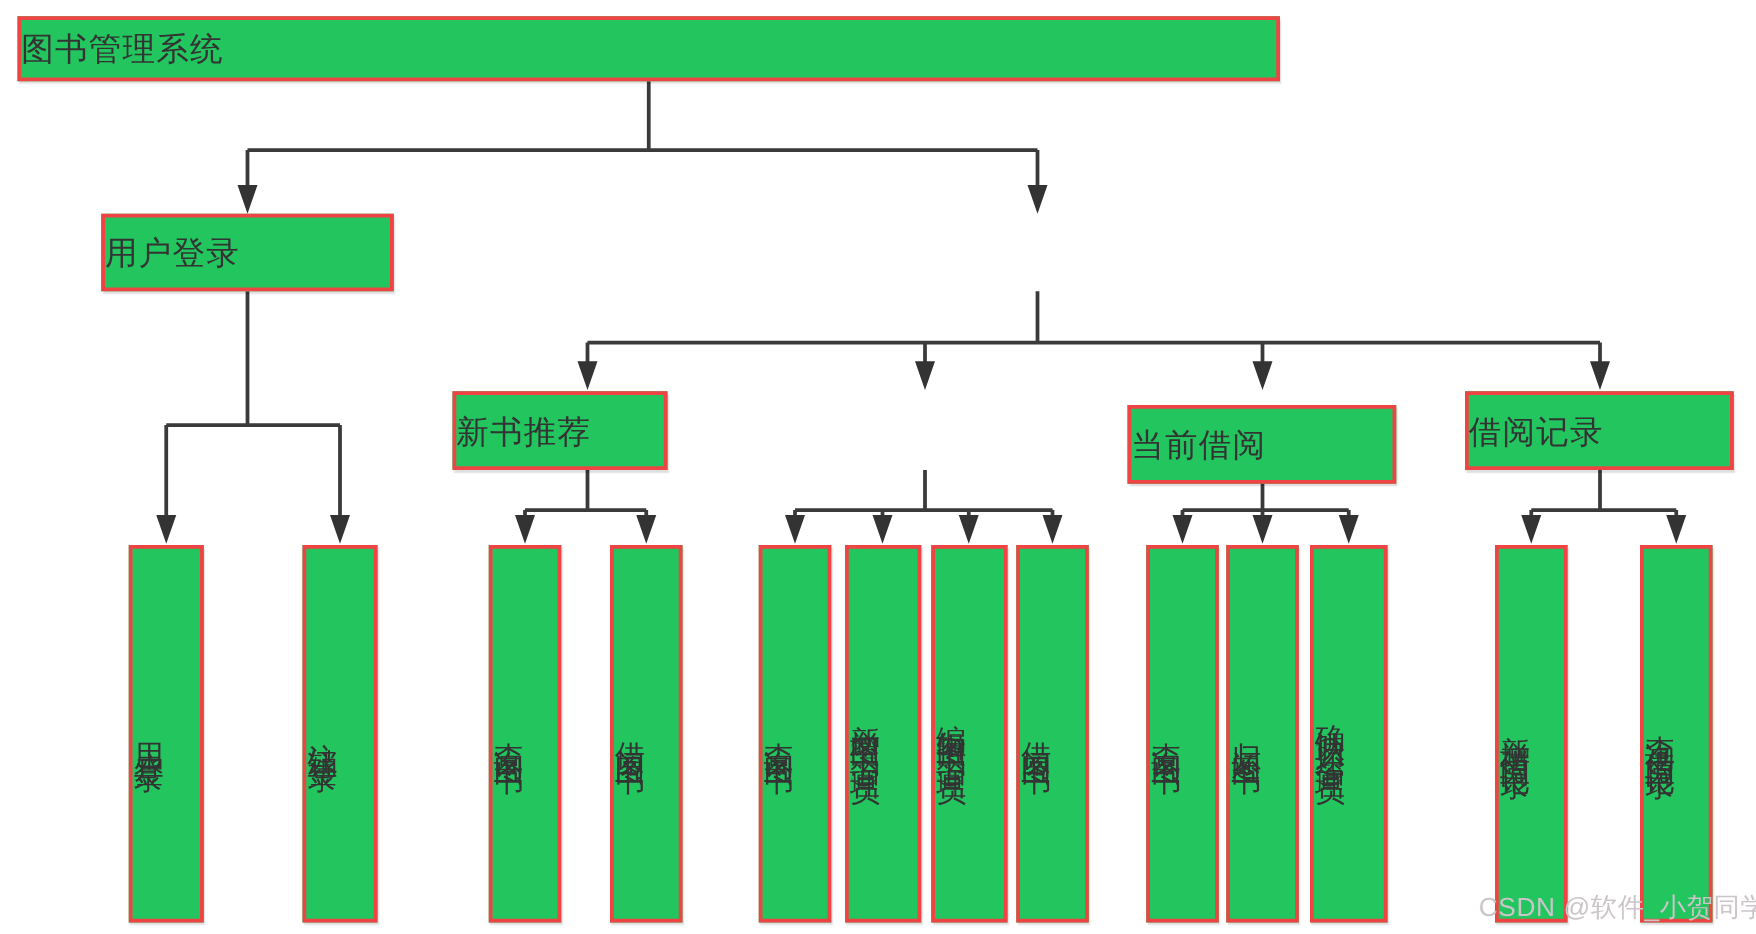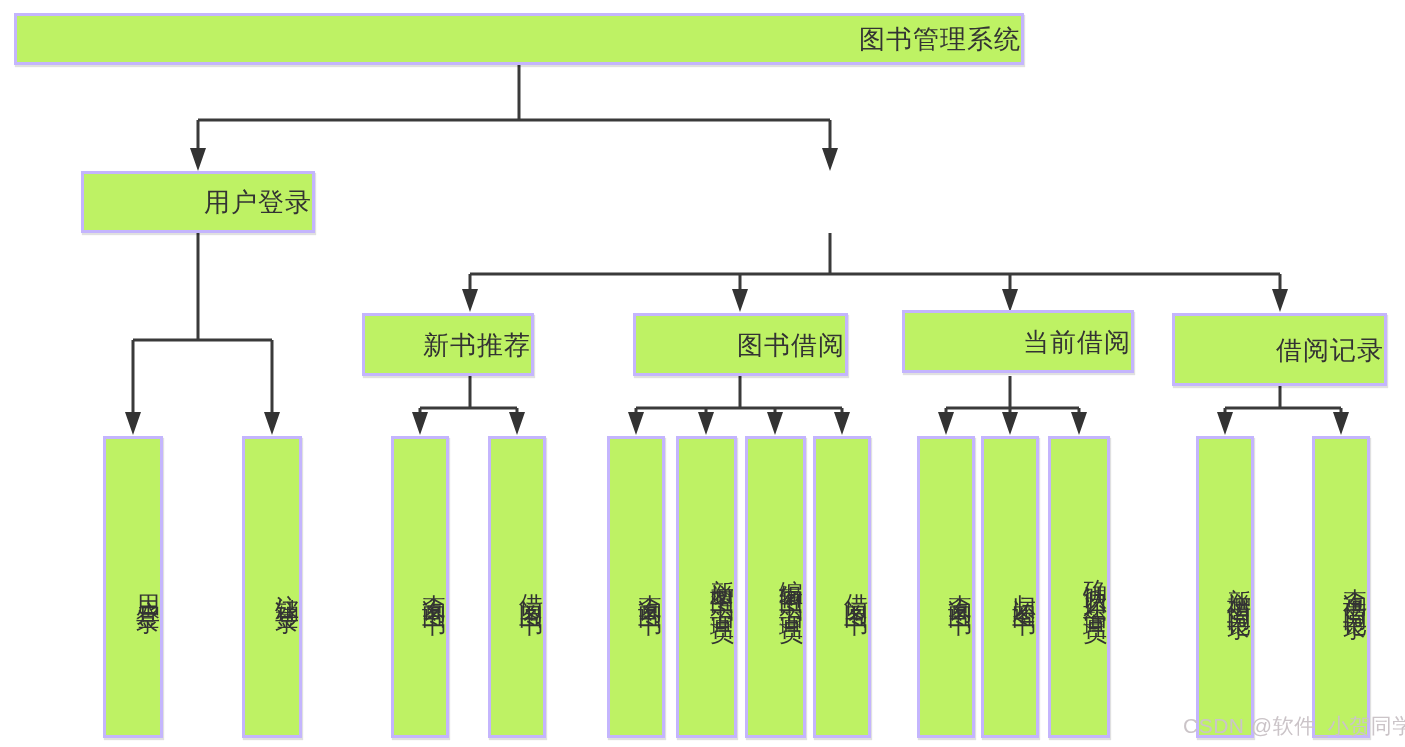--- a/index.html
+++ b/index.html
@@ -2,22 +2,22 @@
 <html><head>
 <meta charset="utf-8">
 <style>
   html,body { margin:0; padding:0; background:#ffffff; }
   .stage {
     position:relative; width:1405px; height:747px; background:#ffffff;
     font-family:"Liberation Sans", sans-serif; overflow:hidden;
   }
   .wires { position:absolute; left:0; top:0; width:1405px; height:747px; }
   .box {
-    position:absolute; background:#bef264; border:3px solid #c4b5fd;
-    box-sizing:border-box; display:flex; align-items:center; justify-content:flex-end;
+    position:absolute; background:#22c55e; border:3px solid #ef4444;
+    box-sizing:border-box; display:flex; align-items:center; justify-content:flex-start;
     color:#333333; box-shadow:1px 2px 1px rgba(0,0,0,0.12);
   }
   .box.h span { font-size:26px; letter-spacing:1px; white-space:nowrap; line-height:1; }
   .box.v span {
     writing-mode:vertical-rl; text-orientation:mixed;
     font-size:24px; letter-spacing:6px; line-height:1;
   }
   .watermark {
     position:absolute; left:1183px; top:712px; z-index:5;
     font-size:21px; color:#cbc4c8; letter-spacing:0.5px; white-space:nowrap;
@@ -52,27 +52,24 @@
     <span>图书管理系统</span>
   </div>
 
   <div class="box h" style="left:81px;top:171px;width:234px;height:62px">
     <span>用户登录</span>
   </div>
 
   <div class="box h" style="left:362px;top:313px;width:172px;height:63px">
     <span>新书推荐</span>
   </div>
-  <div class="box h" style="left:633px;top:313px;width:215px;height:63px">
-    <span>图书借阅</span>
-  </div>
-  <div class="box h" style="left:902px;top:310px;width:232px;height:63px">
+  <div class="box h" style="left:902px;top:324px;width:215px;height:63px">
     <span>当前借阅</span>
   </div>
-  <div class="box h" style="left:1172px;top:313px;width:215px;height:73px">
+  <div class="box h" style="left:1172px;top:313px;width:215px;height:63px">
     <span>借阅记录</span>
   </div>
 
   <div class="box v" style="left:103px;top:436px;width:60px;height:302px">
     <span>用户登录</span>
   </div>
   <div class="box v" style="left:242px;top:436px;width:60px;height:302px">
     <span>注销登录</span>
   </div>
 

